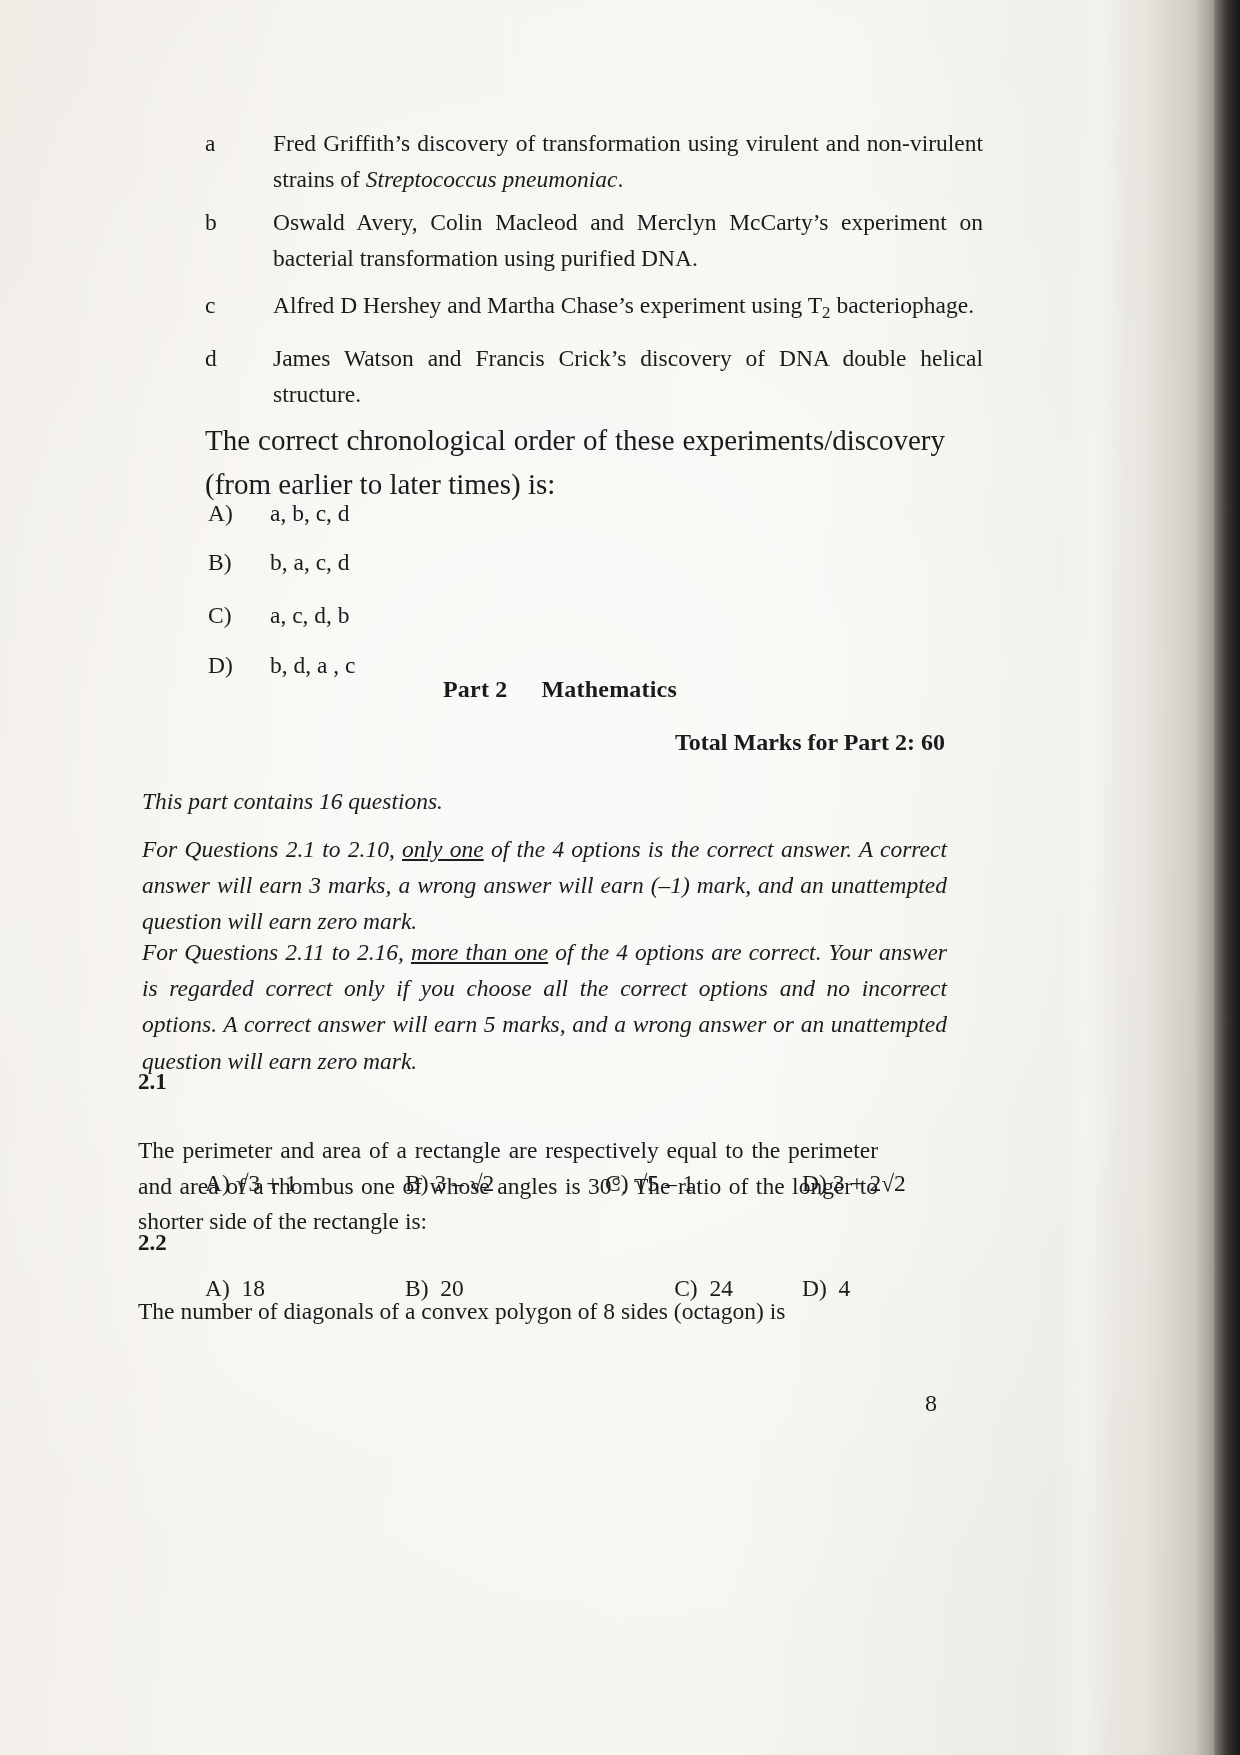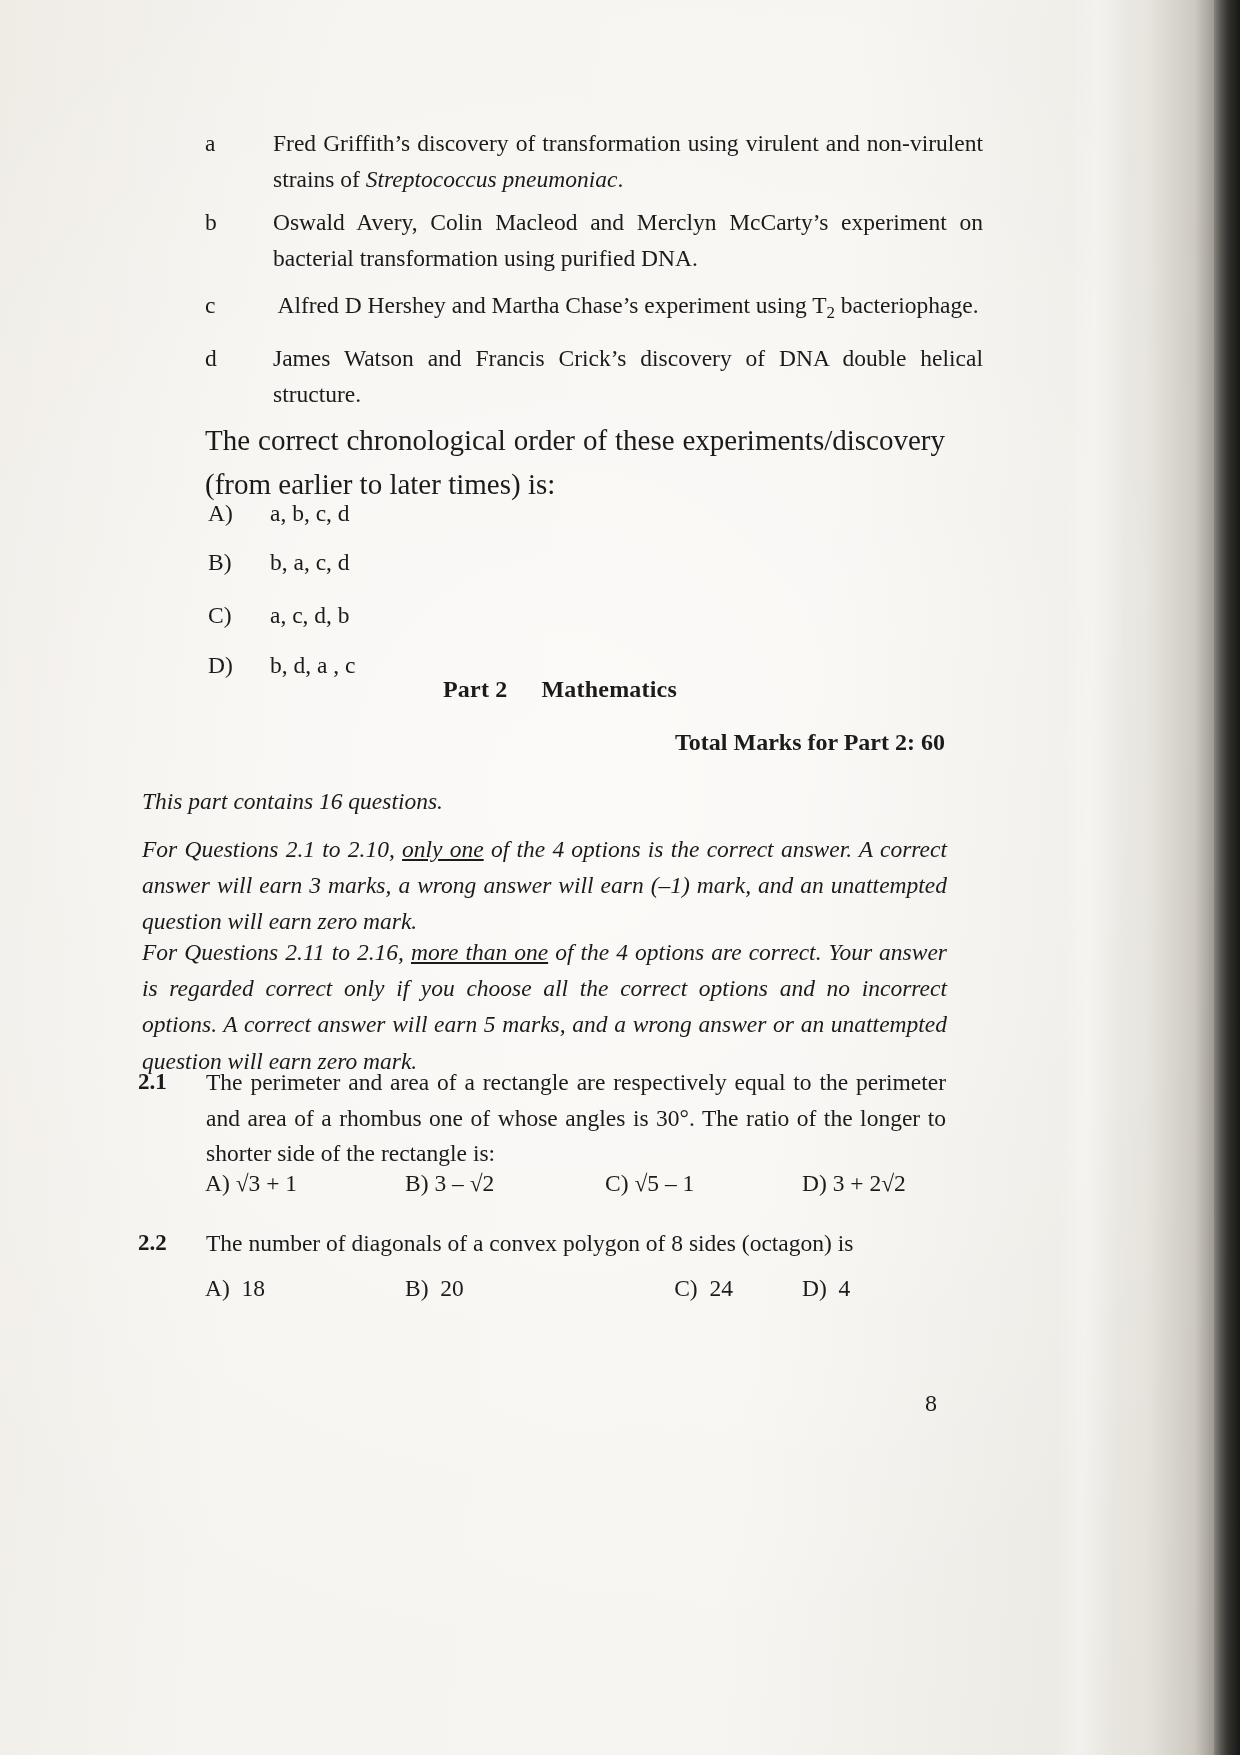--- a/index.html
+++ b/index.html
@@ -73,21 +73,21 @@
   }
   .lettered-item .lbl {
     width: 68px;
     flex: 0 0 68px;
     text-align: left;
   }
   .lettered-item .txt {
     width: 710px;
     text-align: justify;
   }
-  .lettered-item .txt.nojustify { text-align: center; }
+  .lettered-item .txt.nojustify { text-align: left; }
 
   .para {
     position: absolute;
     font-size: 29px;
     line-height: 1.52;
     text-align: justify;
   }
 
   .opt-row {
     position: absolute;
@@ -126,20 +126,21 @@
     text-align: justify;
   }
   .ital u { text-decoration: underline; }
 
   
   .q-block {
     position: absolute;
     display: flex;
     font-size: 23.5px;
     line-height: 1.52;
+    flex-direction: column;
   }
   .q-block .qnum {
     width: 68px;
     flex: 0 0 68px;
     font-weight: bold;
     font-size: 23px;
   }
   .q-block .qtxt {
     width: 740px;
     text-align: justify;

